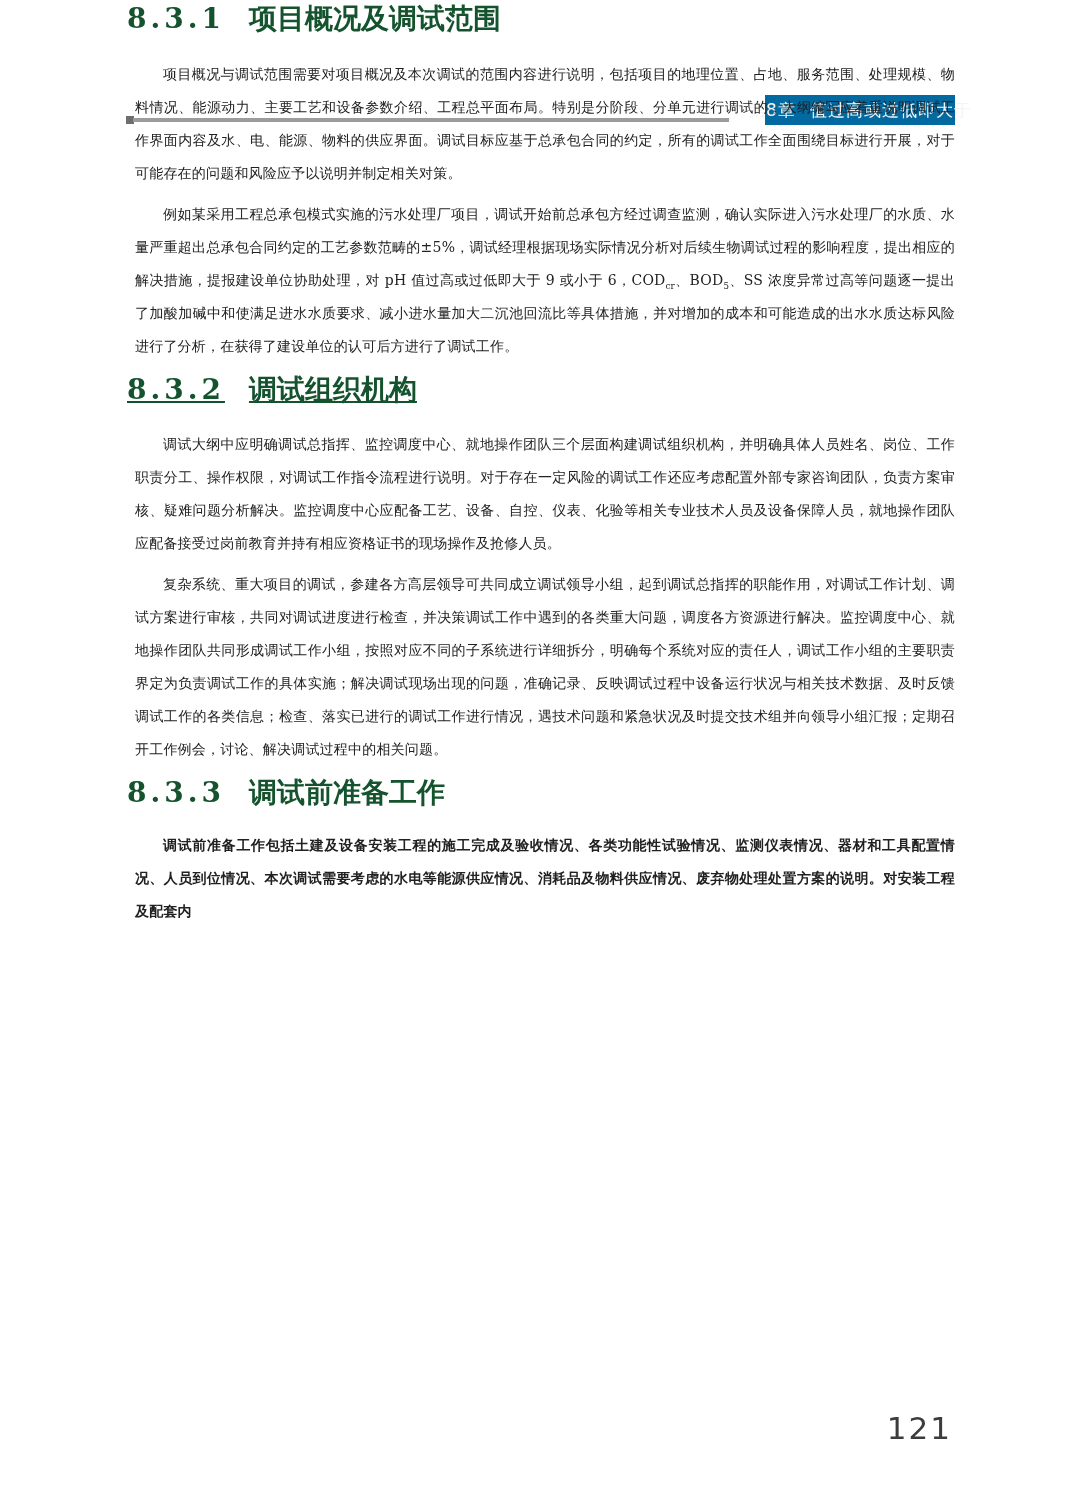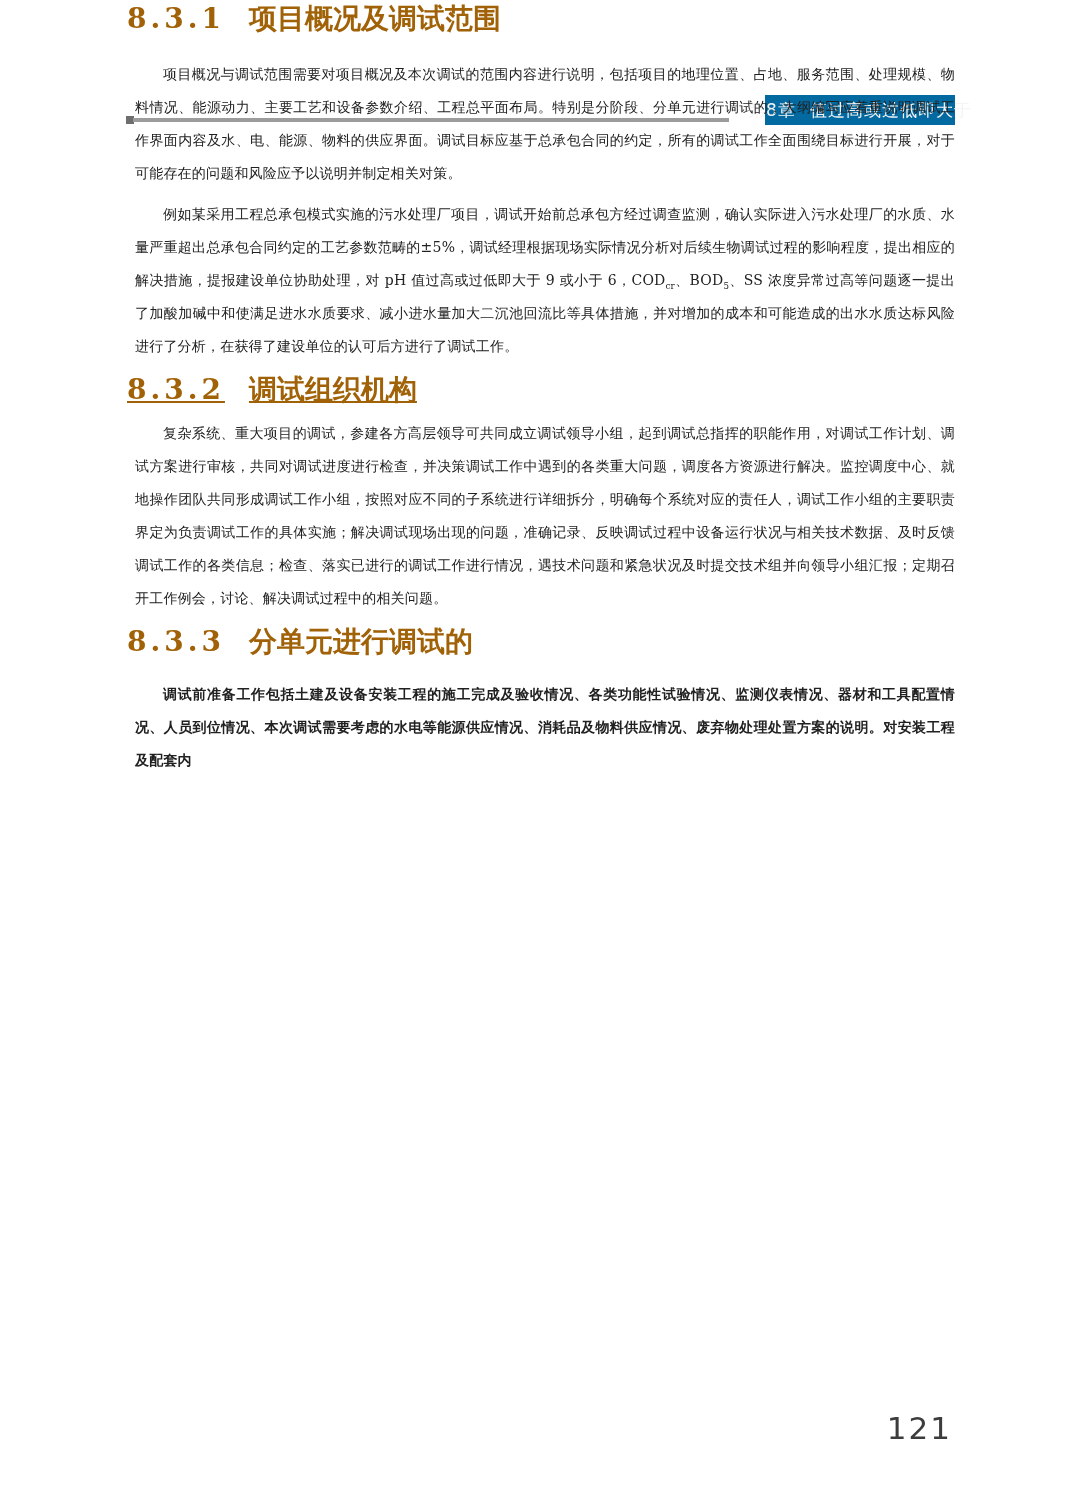--- a/index.html
+++ b/index.html
@@ -32,21 +32,21 @@
   }
   .runhead-box .chapter-label{margin-right:14px;}
   
   .content{
     position:absolute;left:127px;top:0;
     width:836px;
   }
   h2.sec{
     margin:0;
     font-size:28px;line-height:38px;
-    color:#a16207;
+    color:#14532d;
     font-weight:bold;
     font-family:"DejaVu Sans","Liberation Sans",sans-serif;
     white-space:nowrap;
   }
   h2.sec .sec-num{
     font-family:"DejaVu Serif","Liberation Serif",serif;
     letter-spacing:4px;
     margin-right:24px;
   }
   .sec-1{margin-top:170px;}
@@ -86,24 +86,25 @@
 
     <h2 class="sec sec-1">
       <span class="sec-num">8.3.1</span><span class="sec-title">项目概况及调试范围</span>
     </h2>
     <p class="body first">项目概况与调试范围需要对项目概况及本次调试的范围内容进行说明，包括项目的地理位置、占地、服务范围、处理规模、物料情况、能源动力、主要工艺和设备参数介绍、工程总平面布局。特别是分阶段、分单元进行调试的，大纲编写应着重说明调试工作界面内容及水、电、能源、物料的供应界面。调试目标应基于总承包合同的约定，所有的调试工作全面围绕目标进行开展，对于可能存在的问题和风险应予以说明并制定相关对策。</p>
     <p class="body"><span>例如某采用工程总承包模式实施的污水处理厂项目，调试开始前总承包方经过调查监测，确认实际进入污水处理厂的水质、水量严重超出总承包合同约定的工艺参数范畴的±5%，调试经理根据现场实际情况分析对后续生物调试过程的影响程度，提出相应的解决措施，提报建设单位协助处理，对 pH 值过高或过低即大于 9 或小于 6，COD</span><sub>cr</sub><span>、BOD</span><sub>5</sub><span>、SS 浓度异常过高等问题逐一提出了加酸加碱中和使满足进水水质要求、减小进水量加大二沉池回流比等具体措施，并对增加的成本和可能造成的出水水质达标风险进行了分析，在获得了建设单位的认可后方进行了调试工作。</span></p>
 
     <h2 class="sec sec-2">
       <span class="sec-num">8.3.2</span><span class="sec-title">调试组织机构</span>
     </h2>
+    <p class="body after-h2">调试大纲中应明确调试总指挥、监控调度中心、就地操作团队三个层面构建调试组织机构，并明确具体人员姓名、岗位、工作职责分工、操作权限，对调试工作指令流程进行说明。对于存在一定风险的调试工作还应考虑配置外部专家咨询团队，负责方案审核、疑难问题分析解决。监控调度中心应配备工艺、设备、自控、仪表、化验等相关专业技术人员及设备保障人员，就地操作团队应配备接受过岗前教育并持有相应资格证书的现场操作及抢修人员。</p>
     <p class="body">复杂系统、重大项目的调试，参建各方高层领导可共同成立调试领导小组，起到调试总指挥的职能作用，对调试工作计划、调试方案进行审核，共同对调试进度进行检查，并决策调试工作中遇到的各类重大问题，调度各方资源进行解决。监控调度中心、就地操作团队共同形成调试工作小组，按照对应不同的子系统进行详细拆分，明确每个系统对应的责任人，调试工作小组的主要职责界定为负责调试工作的具体实施；解决调试现场出现的问题，准确记录、反映调试过程中设备运行状况与相关技术数据、及时反馈调试工作的各类信息；检查、落实已进行的调试工作进行情况，遇技术问题和紧急状况及时提交技术组并向领导小组汇报；定期召开工作例会，讨论、解决调试过程中的相关问题。</p>
 
     <h2 class="sec sec-3">
-      <span class="sec-num">8.3.3</span><span class="sec-title">分单元进行调试的</span>
+      <span class="sec-num">8.3.3</span><span class="sec-title">调试前准备工作</span>
     </h2>
     <p class="body after-h3">调试前准备工作包括土建及设备安装工程的施工完成及验收情况、各类功能性试验情况、监测仪表情况、器材和工具配置情况、人员到位情况、本次调试需要考虑的水电等能源供应情况、消耗品及物料供应情况、废弃物处理处置方案的说明。对安装工程及配套内</p>
 
   </div>
 
   <div class="folio">121</div>
 
 </div>
 
 </body></html>

